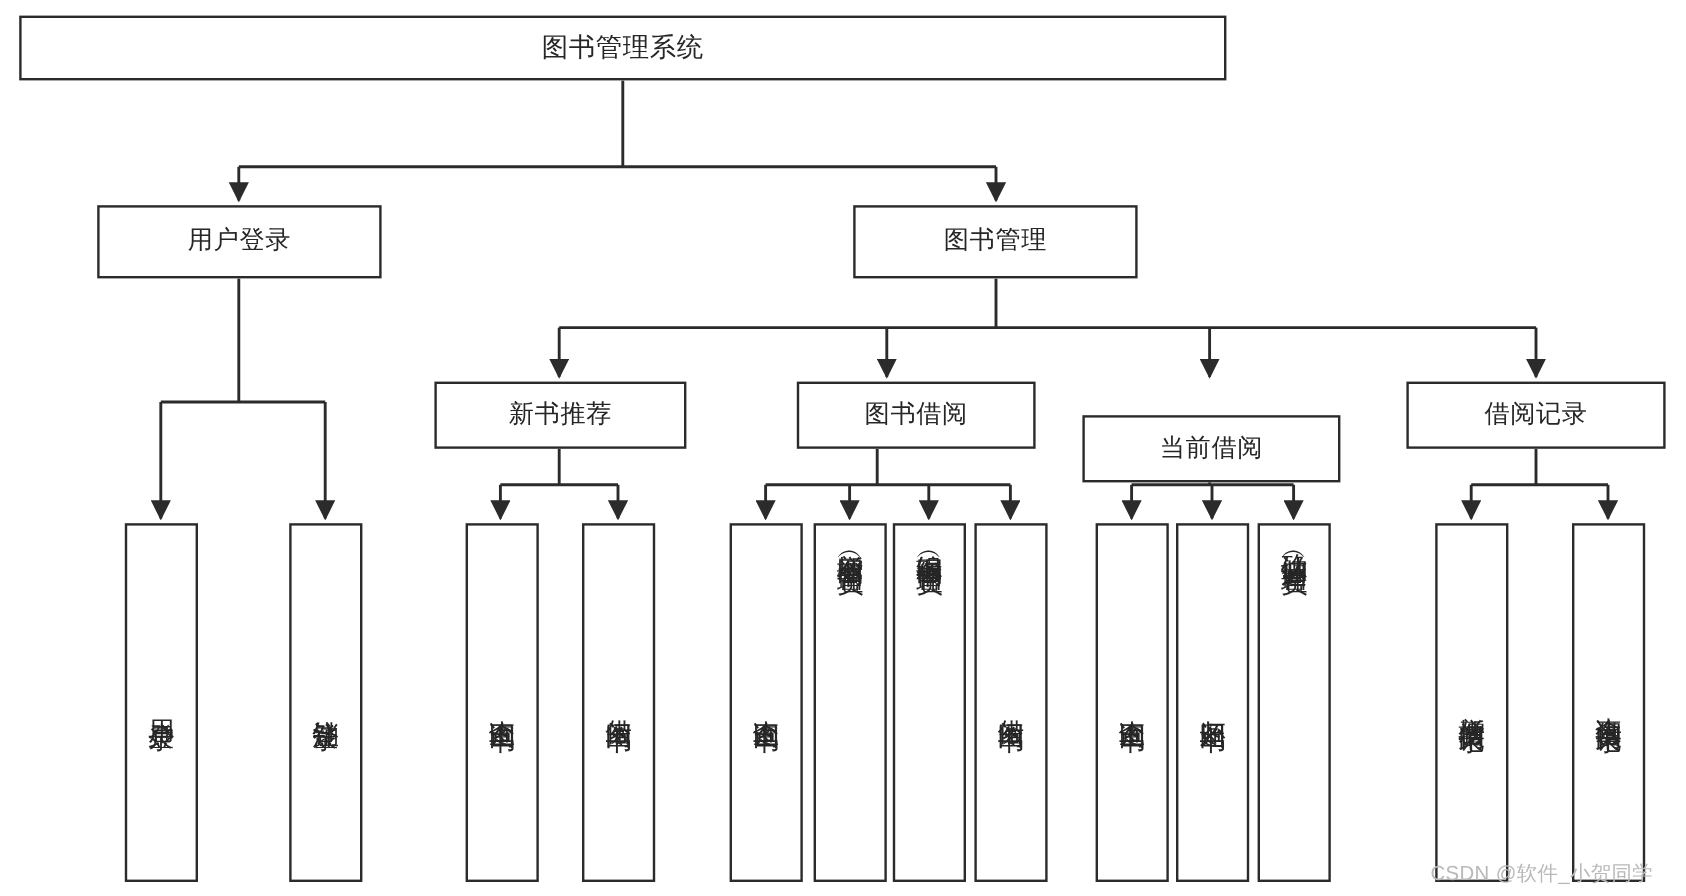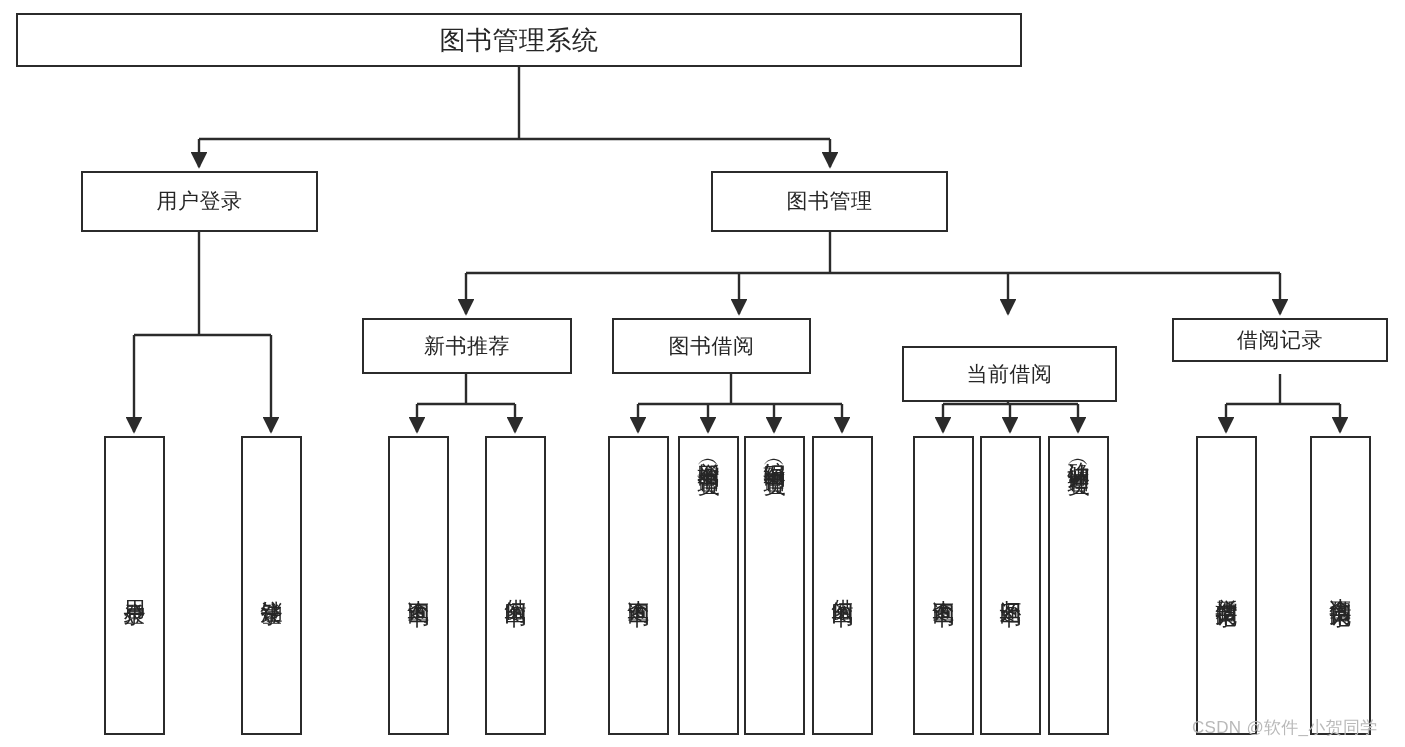--- a/index.html
+++ b/index.html
@@ -42,21 +42,21 @@
     text-align: center;
     line-height: 1.08;
     letter-spacing: 0.5px;
   }
   
   .node.horiz .lbl {
     font-size: 21px;
     white-space: nowrap;
   }
   .node.root .lbl {
-    font-size: 26px;
+    font-size: 22px;
   }
   
   .node.vert {
     align-items: flex-start;
     justify-content: center;
     padding-top: 6px;
   }
   .node.vert .lbl {
     writing-mode: vertical-rl;
     text-orientation: upright;
@@ -140,27 +140,27 @@
   <div class="node horiz" style="left:81px; top:171px; width:237px; height:61px;">
     <span class="lbl">用户登录</span>
   </div>
   <div class="node horiz" style="left:362px; top:318px; width:210px; height:56px;">
     <span class="lbl">新书推荐</span>
   </div>
 
   <div class="node horiz" style="left:711px; top:171px; width:237px; height:61px;">
     <span class="lbl">图书管理</span>
   </div>
-  <div class="node horiz" style="left:612px; top:318px; width:199px; height:56px;">
+  <div class="node horiz" style="left:664px; top:318px; width:199px; height:56px;">
     <span class="lbl">图书借阅</span>
   </div>
   <div class="node horiz" style="left:902px; top:318px; width:215px; height:56px;margin-top:28px;">
     <span class="lbl">当前借阅</span>
   </div>
-  <div class="node horiz" style="left:1172px; top:318px; width:216px; height:44px;">
+  <div class="node horiz" style="left:1172px; top:318px; width:216px; height:56px;">
     <span class="lbl">借阅记录</span>
   </div>
 
   <div class="node vert mid" style="left:104px; top:436px; width:61px; height:299px;">
     <span class="lbl">用户登录</span>
   </div>
   <div class="node vert mid" style="left:241px; top:436px; width:61px; height:299px;">
     <span class="lbl">注销登录</span>
   </div>
 

